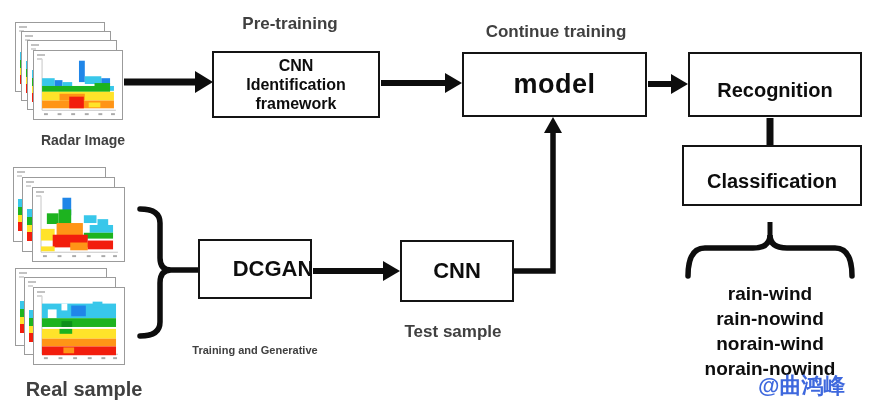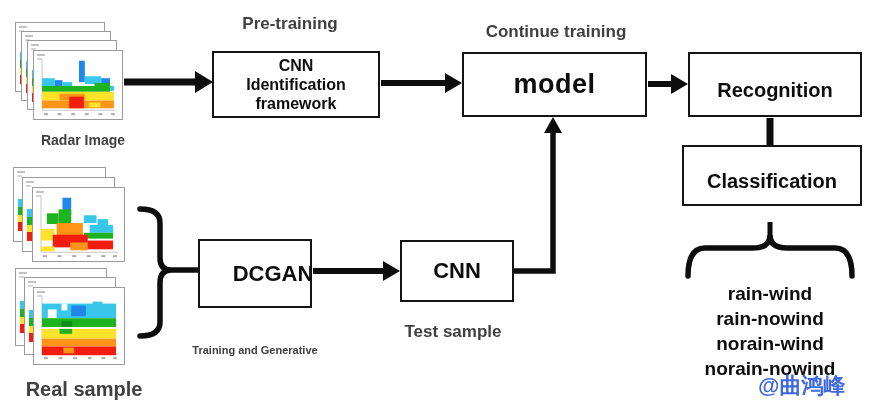--- a/index.html
+++ b/index.html
@@ -224,21 +224,21 @@
   </div>
 
   <div class="box" style="left:688px; top:52px; width:174px; height:65px;">
     <span class="recog-text">Recognition</span>
   </div>
 
   <div class="box" style="left:682px; top:145px; width:180px; height:61px;">
     <span class="classif-text">Classification</span>
   </div>
 
-  <div class="box" style="left:198px; top:239px; width:114px; height:69px;padding-left:36px;">
+  <div class="box" style="left:198px; top:239px; width:114px; height:60px;padding-left:36px;">
     <span class="gan-text">DCGAN</span>
   </div>
 
   <div class="box" style="left:400px; top:240px; width:114px; height:62px;">
     <span class="gan-text">CNN</span>
   </div>
 
   <div class="classes">
     <div class="class-item">rain-wind</div>
     <div class="class-item">rain-nowind</div>

